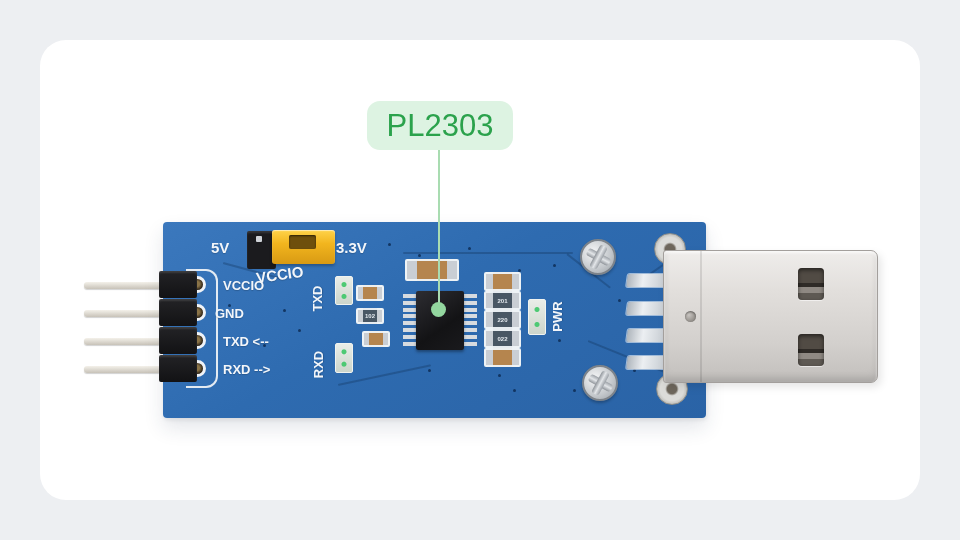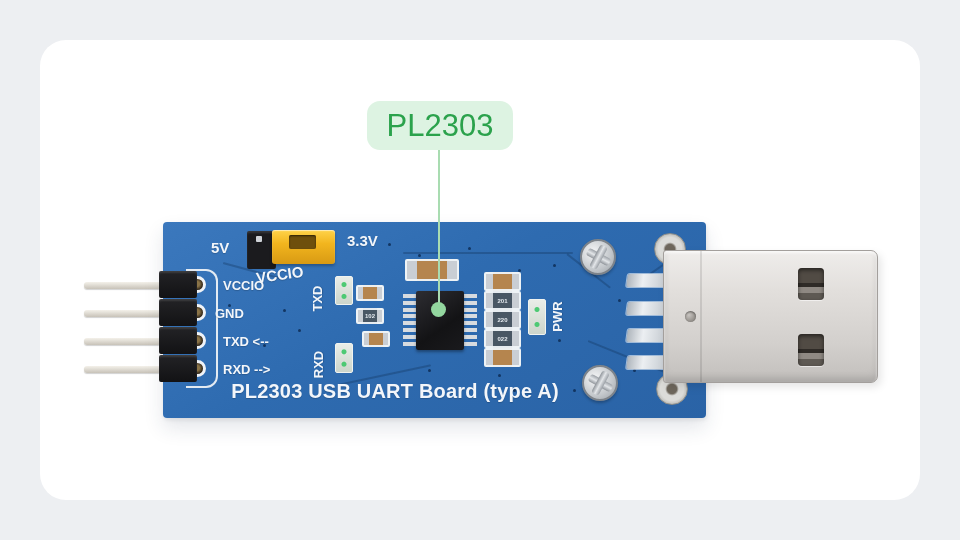--- a/index.html
+++ b/index.html
@@ -168,21 +168,21 @@
   <div class="via" style="left:410px;top:167px;"></div>
   <div class="via" style="left:470px;top:147px;"></div>
 
   <div class="jmp-black">
     <div class="jmp-pin"></div>
   </div>
   <div class="jmp-cap">
     <div class="jmp-slot"></div>
   </div>
   <div class="silk lbl-md" style="left:48px;top:17px;">5V</div>
-  <div class="silk lbl-md" style="left:173px;top:10px;padding-left:11px;">3.3V</div>
+  <div class="silk lbl-md" style="left:173px;top:17px;">3.3V</div>
   <div class="silk lbl-md" style="left:93px;top:44px;transform:rotate(-8deg);">VCCIO</div>
 
   <div class="pad-bracket"></div>
   <div class="pin-pad" style="top:54px;"></div>
   <div class="pin-pad" style="top:82px;"></div>
   <div class="pin-pad" style="top:110px;"></div>
   <div class="pin-pad" style="top:138px;"></div>
   <div class="silk lbl-sm" style="left:60px;top:56px;">VCCIO</div>
   <div class="silk lbl-sm" style="left:52px;top:84px;">GND</div>
   <div class="silk lbl-sm" style="left:60px;top:112px;">TXD &lt;--</div>
@@ -224,21 +224,20 @@
   <div class="usb-pad" style="top:80px;"></div>
   <div class="usb-pad" style="top:107px;"></div>
   <div class="usb-pad" style="top:134px;"></div>
 
   <div class="corner-pad" style="left:491px;top:11px;"></div>
   <div class="corner-pad" style="left:493px;top:151px;"></div>
 
   <div class="screw" style="left:417px;top:17px;"></div>
   <div class="screw" style="left:419px;top:143px;"></div>
 
-  <div class="silk pcb-title">PL2303 USB UART Board (type A)</div>
 </div>
 
 <div class="hdr-block" style="top:271px;"></div>
 <div class="hdr-block" style="top:299px;"></div>
 <div class="hdr-block" style="top:327px;"></div>
 <div class="hdr-block" style="top:355px;"></div>
 
 <div class="usb">
   <div class="usb-seam"></div>
   <div class="usb-hole" style="top:17px;"></div>

